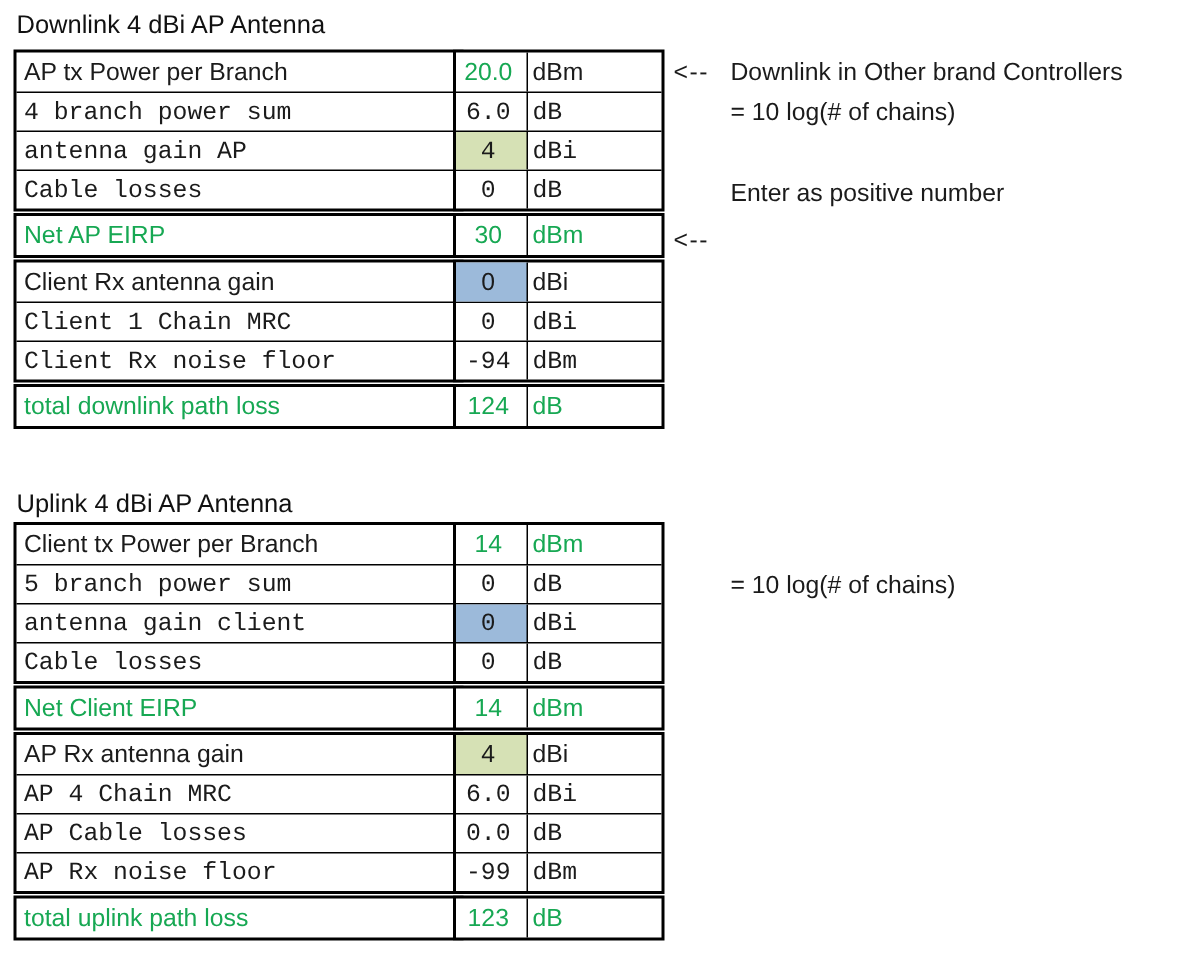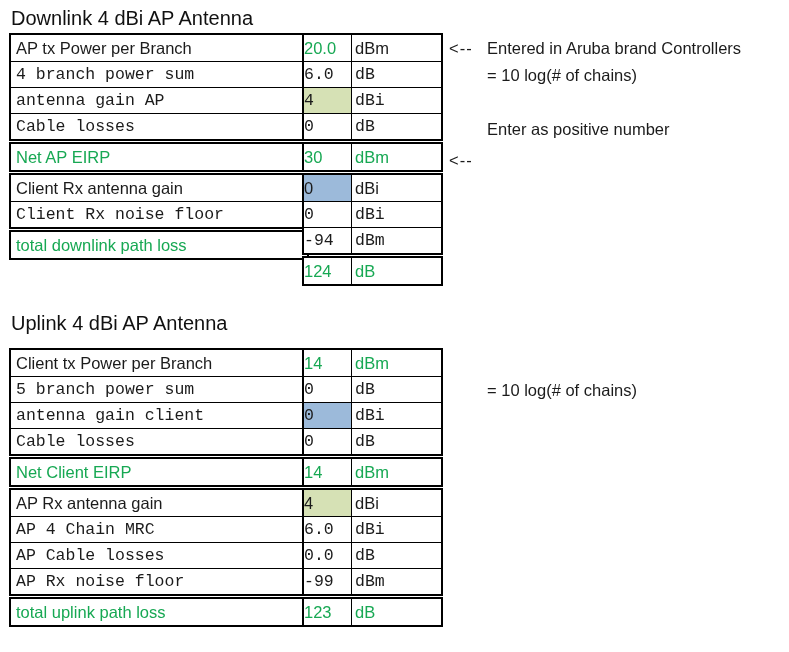--- a/index.html
+++ b/index.html
@@ -10,21 +10,21 @@
     height: 652px;
     background: #ffffff;
     font-family: "Liberation Sans", sans-serif;
     font-size: 16.5px;
     color: #1b1b1b;
     overflow: hidden;
   }
   .title {
     position: absolute;
     left: 11px;
-    font-size: 20px;
+    font-size: 17px;
     color: #111111;
     white-space: nowrap;
   }
   .tbl { position: absolute; }
   .labels-tbl { left: 9px; width: 300px; }
   .values-tbl { left: 302px; width: 141px; }
   .grp {
     border: 2px solid #000000;
     background: #ffffff;
   }
@@ -33,21 +33,21 @@
     height: 26px;
     line-height: 26px;
     padding-left: 5px;
     white-space: nowrap;
     overflow: hidden;
   }
   .lrow + .lrow, .vrow + .vrow { border-top: 1px solid #000000; font-family: Liberation Mono, monospace; }
   .vrow { display: flex; height: 26px; line-height: 26px; }
   .vcell {
     width: 48px;
-    text-align: left;
+    text-align: center;
     padding-right: 4px;
     border-right: 1px solid #000000;
     flex: none;
   }
   .ucell { flex: 1; padding-left: 3px; white-space: nowrap; }
   .t-green { color: #17a853; }
   .f-green { background: #d6e1b5; }
   .f-blue  { background: #9cbada; }
   .ann {
     position: absolute;
@@ -72,20 +72,21 @@
       <div class="lrow">AP tx Power per Branch</div>
       <div class="lrow">4 branch power sum</div>
       <div class="lrow">antenna gain AP</div>
       <div class="lrow">Cable losses</div>
     </div>
     <div class="grp">
       <div class="lrow t-green">Net AP EIRP</div>
     </div>
     <div class="grp">
       <div class="lrow">Client Rx antenna gain</div>
+      <div class="lrow">Client 1 Chain MRC</div>
       <div class="lrow">Client Rx noise floor</div>
     </div>
     <div class="grp">
       <div class="lrow t-green">total downlink path loss</div>
     </div>
   </div>
 
   <div class="tbl values-tbl" style="top:33px">
     <div class="grp">
       <div class="vrow">
@@ -128,35 +129,35 @@
     <div class="grp">
       <div class="vrow">
         <span class="vcell t-green">124</span>
         <span class="ucell t-green">dB</span>
       </div>
     </div>
   </div>
 
   <div class="ann" style="top:35px">
     <span class="arrow">&lt;--</span>
-    <span>Entered in Aruba brand Controllers</span>
+    <span>Downlink in Other brand Controllers</span>
   </div>
   <div class="ann" style="top:62px">
     <span class="arrow"></span>
     <span>= 10 log(# of chains)</span>
   </div>
   <div class="ann" style="top:116px">
     <span class="arrow"></span>
     <span>Enter as positive number</span>
   </div>
   <div class="ann" style="top:147px">
     <span class="arrow">&lt;--</span>
   </div>
 
-  <div class="title" style="top:312px">Uplink 4 dBi AP Antenna</div>
+  <div class="title" style="top:326px">Uplink 4 dBi AP Antenna</div>
 
   <div class="tbl labels-tbl" style="top:348px">
     <div class="grp">
       <div class="lrow">Client tx Power per Branch</div>
       <div class="lrow">5 branch power sum</div>
       <div class="lrow">antenna gain client</div>
       <div class="lrow">Cable losses</div>
     </div>
     <div class="grp">
       <div class="lrow t-green">Net Client EIRP</div>

